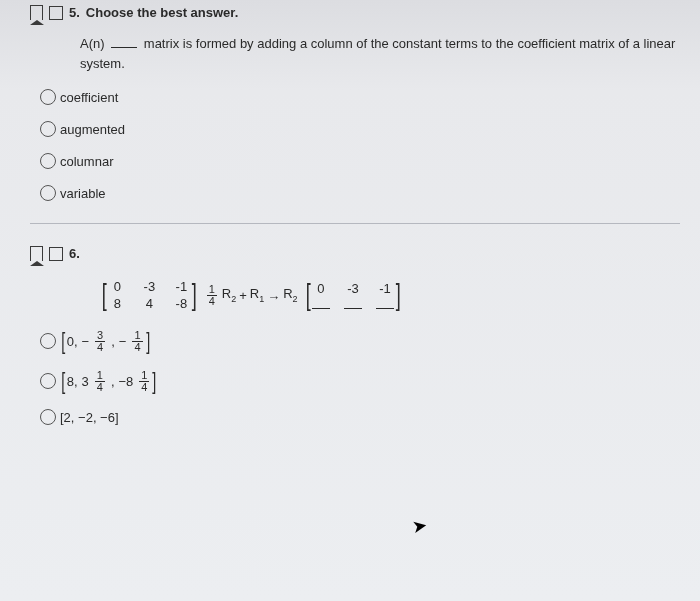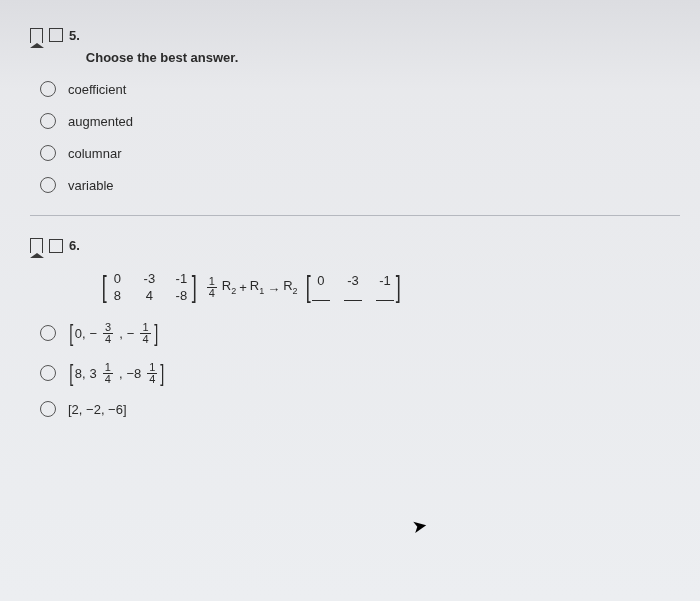--- a/index.html
+++ b/index.html
@@ -54,40 +54,39 @@
     box-sizing: border-box;
     position: relative;
   }
   .qnum {
     font-weight: bold;
     font-size: 13px;
   }
   .qtitle {
     font-weight: bold;
     font-size: 13px;
-    margin-top: 45px;
   }
   .stem {
     margin: 14px 0 14px 50px;
     font-size: 13px;
     line-height: 1.5;
   }
   .blank {
     border-bottom: 1.5px solid #2a2a2a;
     display: inline-block;
     width: 26px;
     margin: 0 3px;
   }
   .choices {
     margin-left: 10px;
   }
   .choice {
     display: flex;
     align-items: center;
-    gap: 12px;
+    gap: 4px;
     margin: 16px 0;
     font-size: 13px;
   }
   .radio {
     width: 14px;
     height: 14px;
     border: 1.5px solid #555;
     border-radius: 50%;
   }
   hr.div {
@@ -161,20 +160,25 @@
 
 <div class="page">
 
   <div class="qheader">
     <span class="bookmark-icon"></span>
     <span class="flag-icon"></span>
     <span class="qnum">5.</span>
     <span class="qtitle">Choose the best answer.</span>
   </div>
 
+  <div class="stem">
+    <span>A(n)</span>
+    <span class="blank"></span>
+    <span>matrix is formed by adding a column of the constant terms to the coefficient matrix of a linear system.</span>
+  </div>
 
   <div class="choices">
     <div class="choice">
       <span class="radio"></span>
       <span>coefficient</span>
     </div>
     <div class="choice">
       <span class="radio"></span>
       <span>augmented</span>
     </div>

